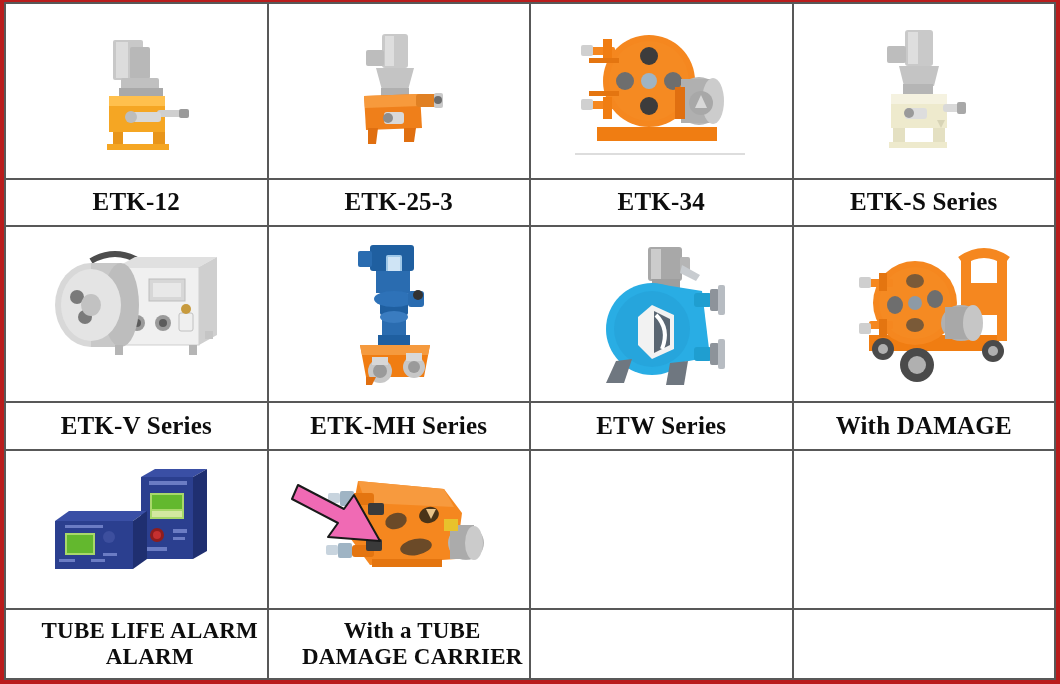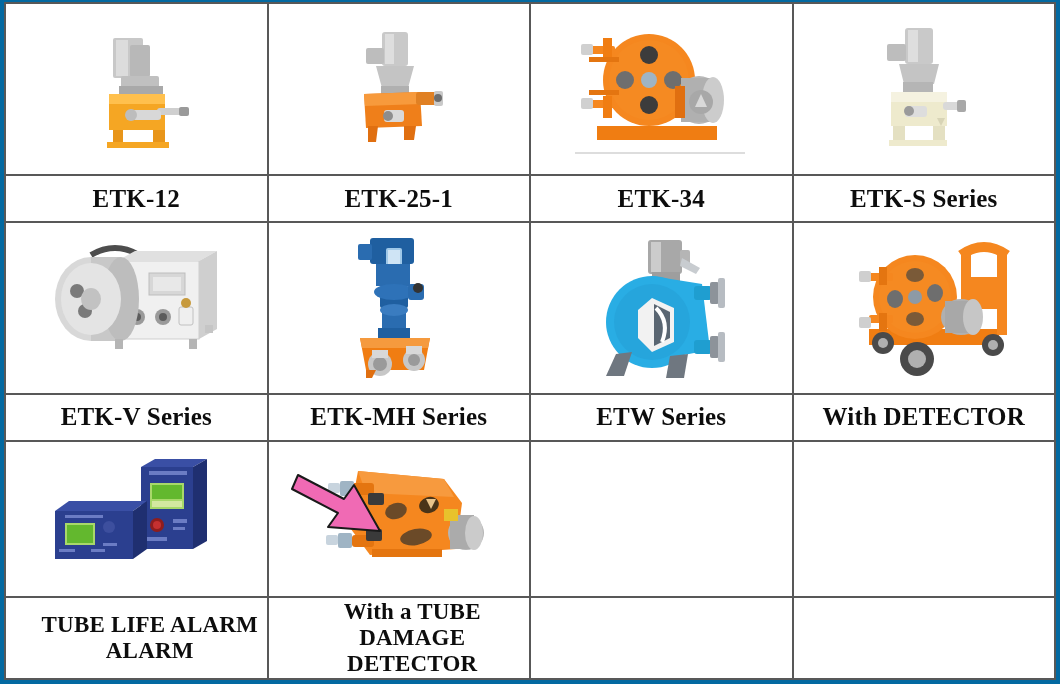--- a/index.html
+++ b/index.html
@@ -1,17 +1,17 @@
 <!DOCTYPE html>
 <html><head>
 <meta charset="utf-8">
 <style>
   html,body{margin:0;padding:0;background:#efefef;}
   body{font-family:"Liberation Serif", serif;}
-  .page{width:1060px;height:684px;box-sizing:border-box;padding:2px 4px 4px 4px;background:#0369a1;}
+  .page{width:1060px;height:684px;box-sizing:border-box;padding:2px 4px 4px 4px;background:#b91c1c;}
   table.grid{
     width:1052px;height:678px;
     border-collapse:collapse;
     table-layout:fixed;
     background:#ffffff;
     border:2px solid #4a4a4a;
   }
   table.grid td{
     border:2px solid #585858;
     padding:0;
@@ -164,21 +164,21 @@
   </tr>
 
   <tr class="l1">
     <td class="labelcell">
       <div class="labelinner">
         <span class="labeltext">ETK-12</span>
       </div>
     </td>
     <td class="labelcell">
       <div class="labelinner">
-        <span class="labeltext">ETK-25-1</span>
+        <span class="labeltext">ETK-25-3</span>
       </div>
     </td>
     <td class="labelcell">
       <div class="labelinner">
         <span class="labeltext">ETK-34</span>
       </div>
     </td>
     <td class="labelcell">
       <div class="labelinner">
         <span class="labeltext">ETK-S Series</span>
@@ -325,21 +325,21 @@
         <span class="labeltext">ETK-MH Series</span>
       </div>
     </td>
     <td class="labelcell">
       <div class="labelinner">
         <span class="labeltext">ETW Series</span>
       </div>
     </td>
     <td class="labelcell">
       <div class="labelinner">
-        <span class="labeltext">With DETECTOR</span>
+        <span class="labeltext">With DAMAGE</span>
       </div>
     </td>
   </tr>
 
   <tr class="r3">
     <td class="imgcell">
       <div class="photo">
         <svg width="215" height="140" viewBox="0 0 215 140">
           <rect width="215" height="140" fill="#ffffff"></rect>
           <g>
@@ -409,21 +409,21 @@
   </tr>
 
   <tr class="r3 l3">
     <td class="labelcell">
       <div class="labelinner">
         <span class="labeltext small"><span>TUBE LIFE ALARM</span><br><span>ALARM</span></span>
       </div>
     </td>
     <td class="labelcell">
       <div class="labelinner">
-        <span class="labeltext small"><span>With a TUBE</span><br><span>DAMAGE DETECTOR</span></span>
+        <span class="labeltext small"><span>With a TUBE</span><br><span>DAMAGE CARRIER</span></span>
       </div>
     </td>
     <td class="labelcell">
       <div class="labelinner">
         <span class="labeltext"></span>
       </div>
     </td>
     <td class="labelcell">
       <div class="labelinner">
         <span class="labeltext"></span>

